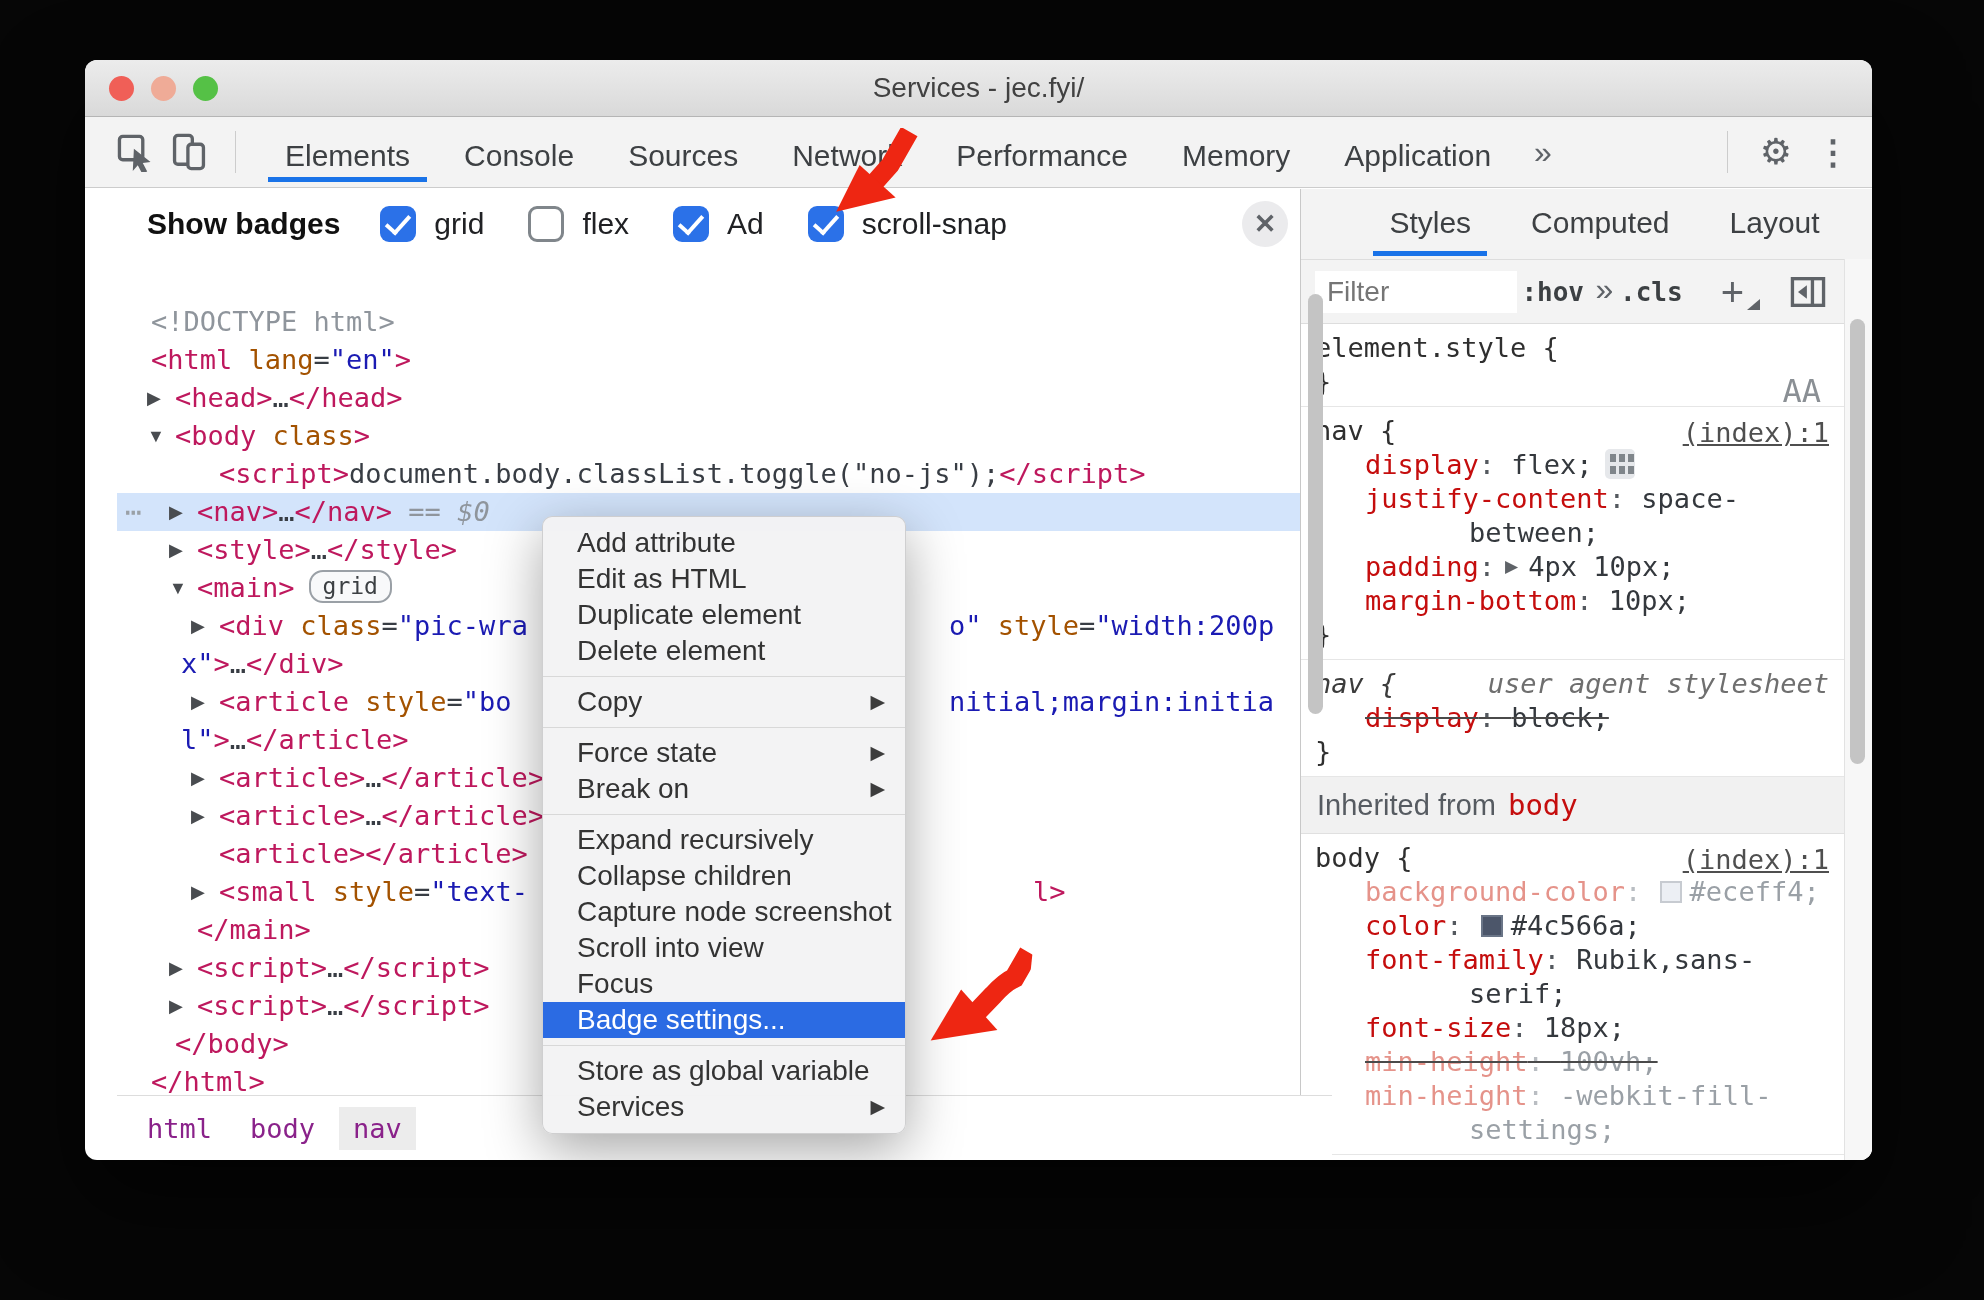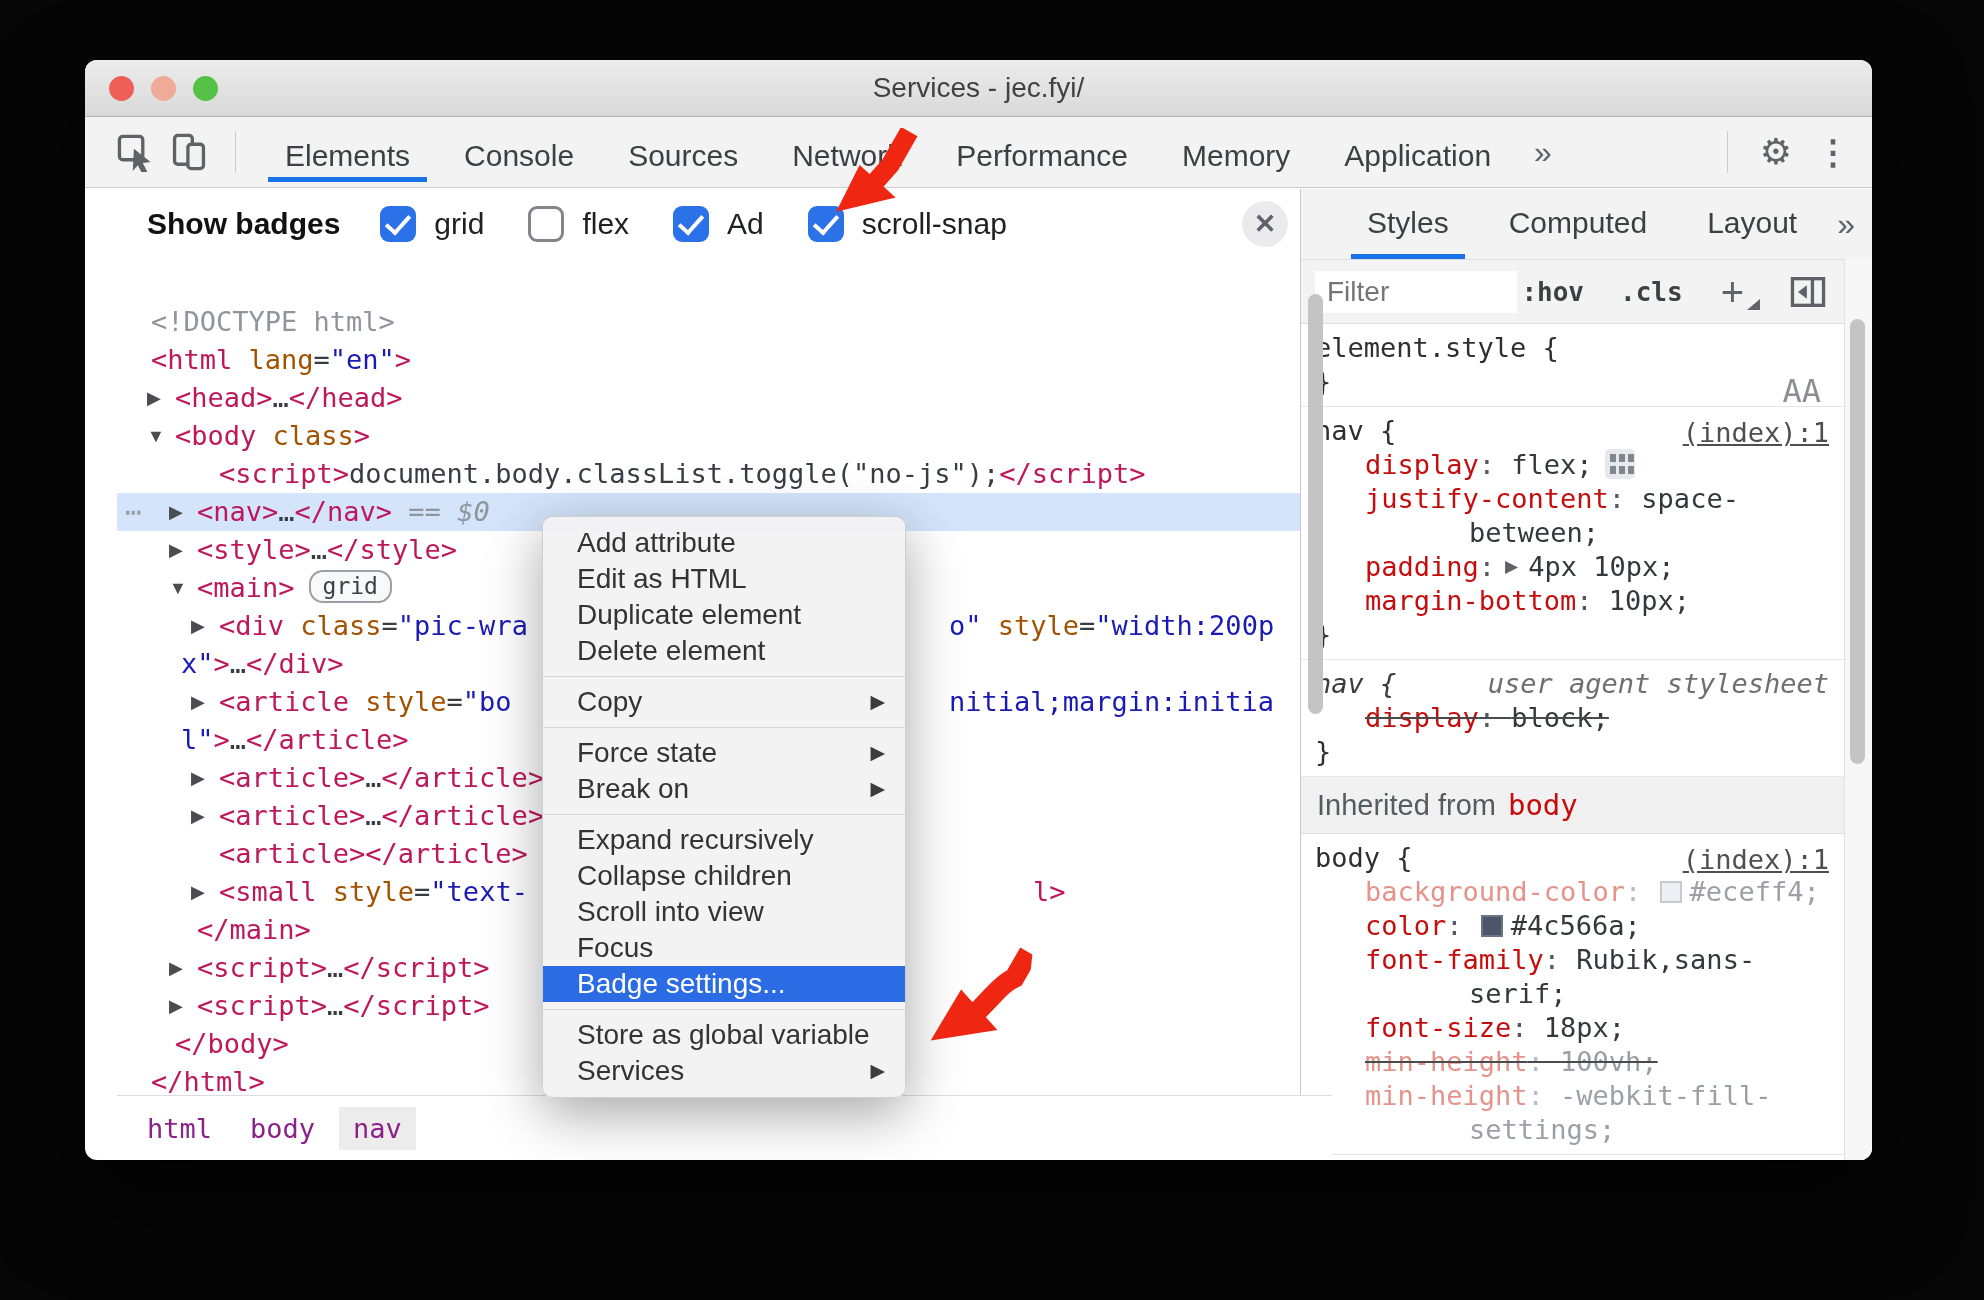--- a/index.html
+++ b/index.html
@@ -64,21 +64,21 @@
   .gridbadge{display:inline-block;margin-left:14px;border:2px solid #9aa0a6;background:#f8f9fa;color:#3c4043;border-radius:14px;font-size:23px;line-height:29px;padding:0 12px;vertical-align:3px;}
 
   
   .crumbs-bar{position:absolute;left:0;right:0;bottom:0;height:64px;background:#fff;border-top:1px solid #ddd;z-index:5;display:flex;align-items:center;padding-left:28px;font-family:"DejaVu Sans Mono",monospace;font-size:27px;}
   .crumb{color:#8a228a;margin-right:34px;padding:6px 2px;}
   .crumb.active{background:#ececec;padding:6px 14px;margin-left:-12px;margin-right:22px;}
 
   .escroll{position:absolute;right:9px;top:105px;width:15px;height:420px;background:#c4c4c4;border-radius:8px;z-index:3;}
 
   
-  .rtabs{height:70px;border-bottom:1px solid #ddd;background:#f3f3f3;display:flex;align-items:center;padding-left:36px;position:relative;}
+  .rtabs{height:70px;border-bottom:1px solid #ddd;background:#f3f3f3;display:flex;align-items:center;padding-left:36px;position:relative;flex-direction:column;}
   #right-tabs{display:flex;height:70px;}
   .rtab{padding:0 30px;line-height:67px;font-size:30px;color:#3d4043;position:relative;}
   .rtab.active::after{content:"";position:absolute;left:14px;right:14px;bottom:0;height:5px;background:#1a73e8;}
   .rtabs .more{line-height:67px;padding:0 10px;}
   .filter-row{height:64px;background:#f3f3f3;border-bottom:1px solid #ddd;display:flex;align-items:center;padding:0 44px 0 14px;box-sizing:border-box;}
   .filter{width:178px;height:42px;border:none;outline:none;background:#fff;font-size:28px;padding:0 12px;color:#333;font-family:"Liberation Sans",sans-serif;}
   .hovbtn{margin-left:auto;font-family:"DejaVu Sans Mono",monospace;font-size:26px;font-weight:bold;color:#3c4043;}
   .clsbtn{margin-left:36px;font-family:"DejaVu Sans Mono",monospace;font-size:26px;font-weight:bold;color:#3c4043;}
   .plus{margin-left:38px;font-size:40px;color:#5f6368;position:relative;line-height:40px;}
   .plus::after{content:"";position:absolute;right:-16px;bottom:2px;border-style:solid;border-width:0 0 11px 13px;border-color:transparent transparent #5f6368 transparent;}
@@ -316,20 +316,23 @@
         <span class="subarrow">▶</span>
       </div>
       <div class="msep"></div>
       <div class="mi">
         <span class="milabel">Expand recursively</span>
       </div>
       <div class="mi">
         <span class="milabel">Collapse children</span>
       </div>
       <div class="mi">
+        <span class="milabel">Capture node screenshot</span>
+      </div>
+      <div class="mi">
         <span class="milabel">Scroll into view</span>
       </div>
       <div class="mi">
         <span class="milabel">Focus</span>
       </div>
       <div class="mi hl">
         <span class="milabel">Badge settings...</span>
       </div>
       <div class="msep"></div>
       <div class="mi">

